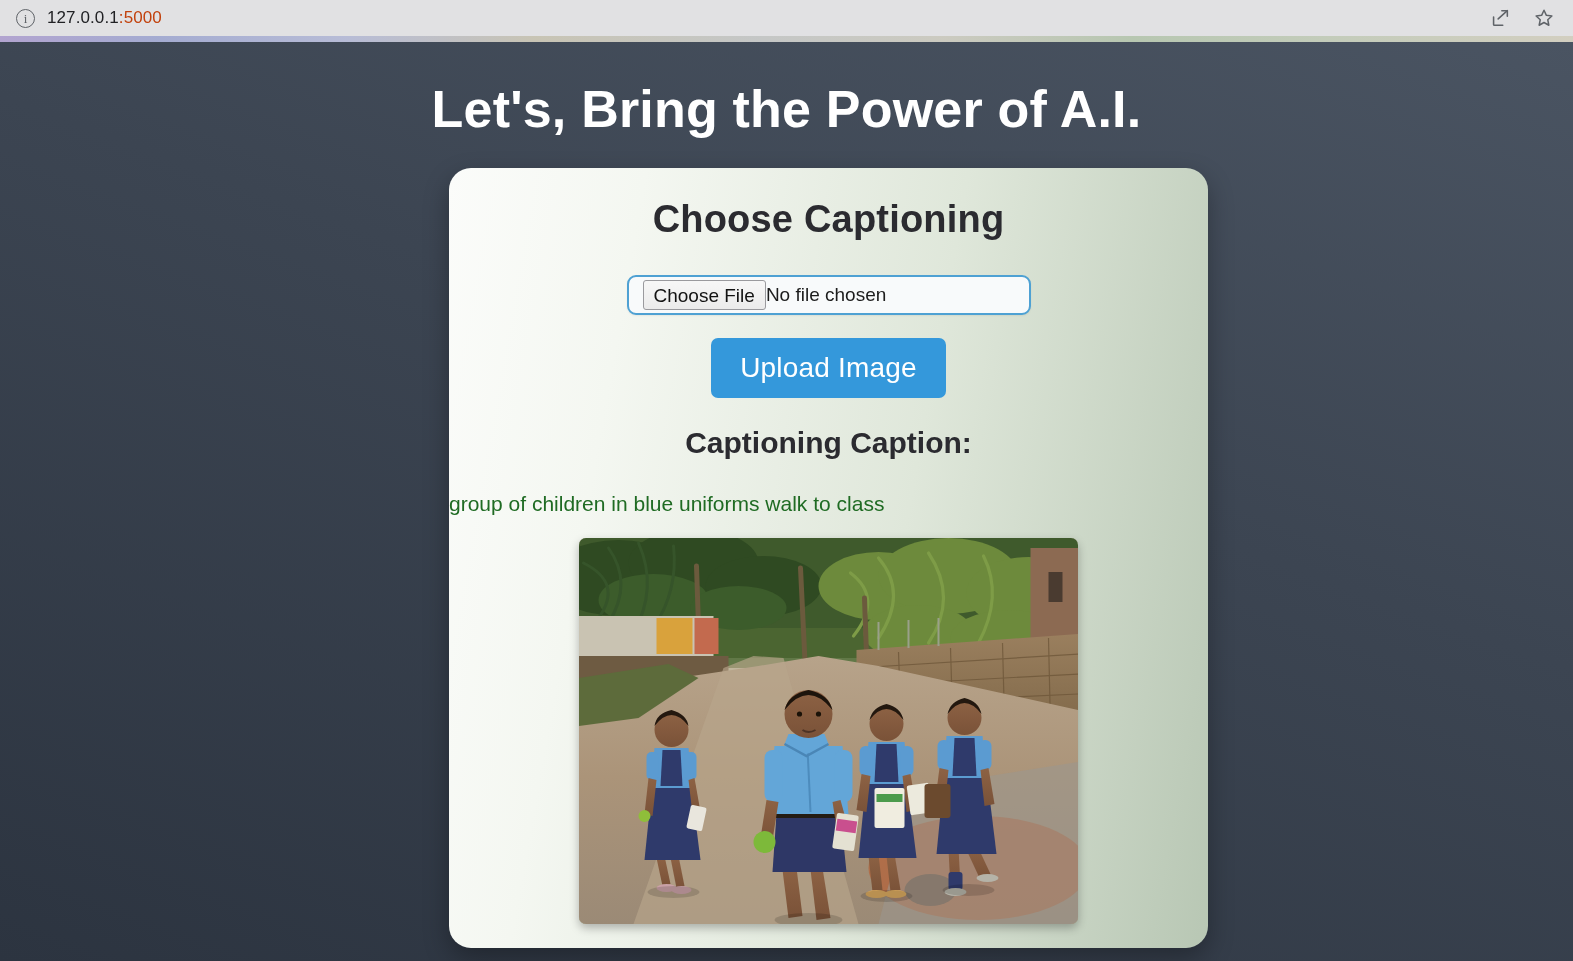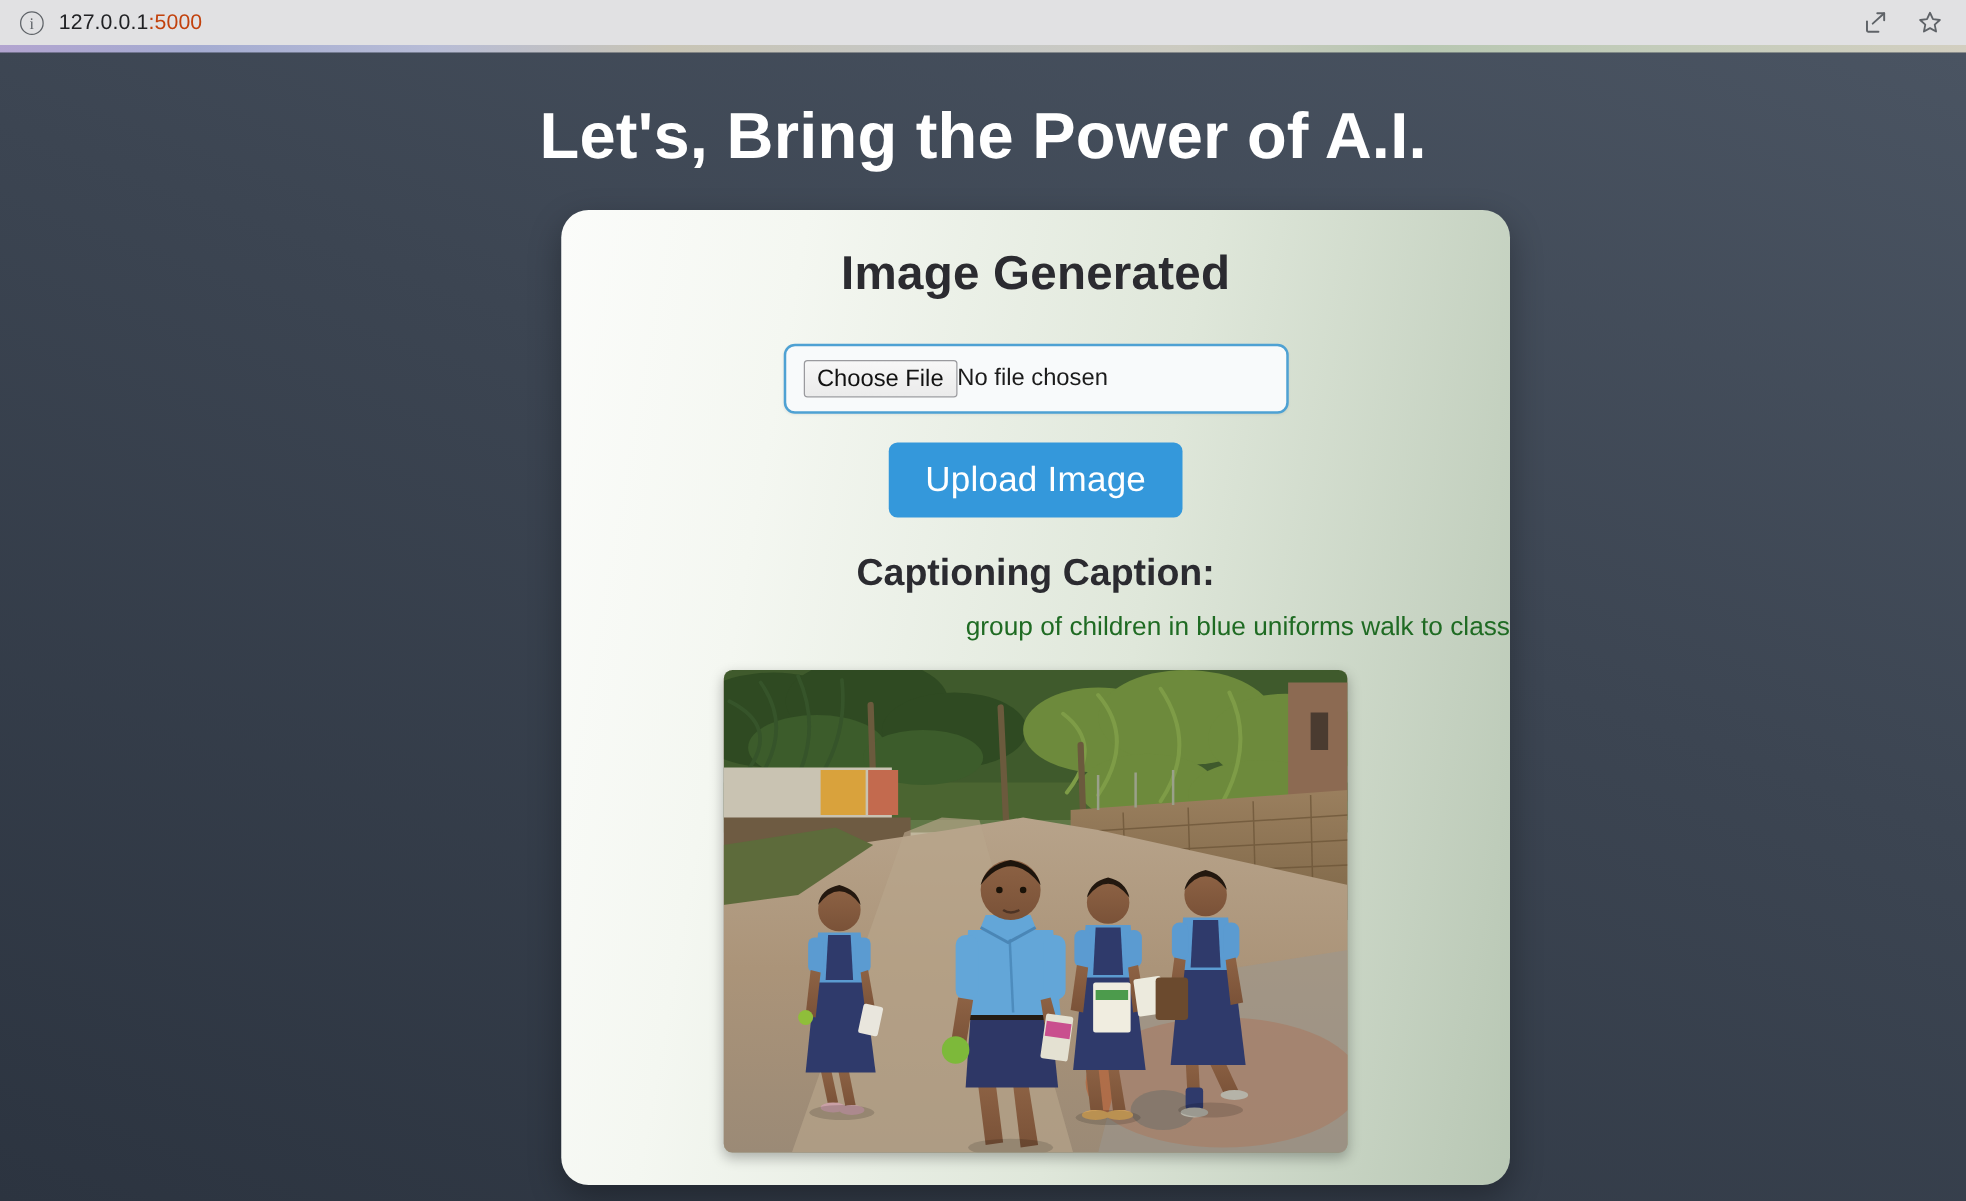--- a/index.html
+++ b/index.html
@@ -115,21 +115,21 @@
   }
 
   
   .file-row {
     display: flex;
     justify-content: center;
     margin-top: 34px;
   }
   .file-input-wrap {
     width: 404px;
-    height: 56px;
+    height: 40px;
     border: 2px solid #4ea1d3;
     border-radius: 9px;
     background: #f8fafb;
     display: flex;
     align-items: center;
     padding-left: 14px;
     box-shadow: 0 1px 2px rgba(0,0,0,0.06);
   }
   .choose-file-btn {
     height: 30px;
@@ -171,22 +171,22 @@
 
   
   .caption-heading {
     text-align: center;
     margin-top: 28px;
     font-size: 30px;
     font-weight: bold;
     color: #2b2b30;
   }
   .caption-text {
-    text-align: right;
-    margin-top: 14px;
+    text-align: left;
+    margin-top: 32px;
     font-size: 21px;
     color: #1f6b23;
   }
 
   
   .photo-row {
     display: flex;
     justify-content: center;
     margin-top: 22px;
   }
@@ -224,21 +224,21 @@
   </div>
 </div>
 <div class="chrome-strip"></div>
 
 <div class="page">
 
   <h1 class="page-title">Let's, Bring the Power of A.I.</h1>
 
   <div class="card">
 
-    <h2 class="card-title">Image Generated</h2>
+    <h2 class="card-title">Choose Captioning</h2>
 
     <div class="file-row">
       <div class="file-input-wrap">
         <span class="choose-file-btn">Choose File</span>
         <span class="no-file-text">No file chosen</span>
       </div>
     </div>
 
     <div class="upload-row">
       <button class="upload-btn">Upload Image</button>

